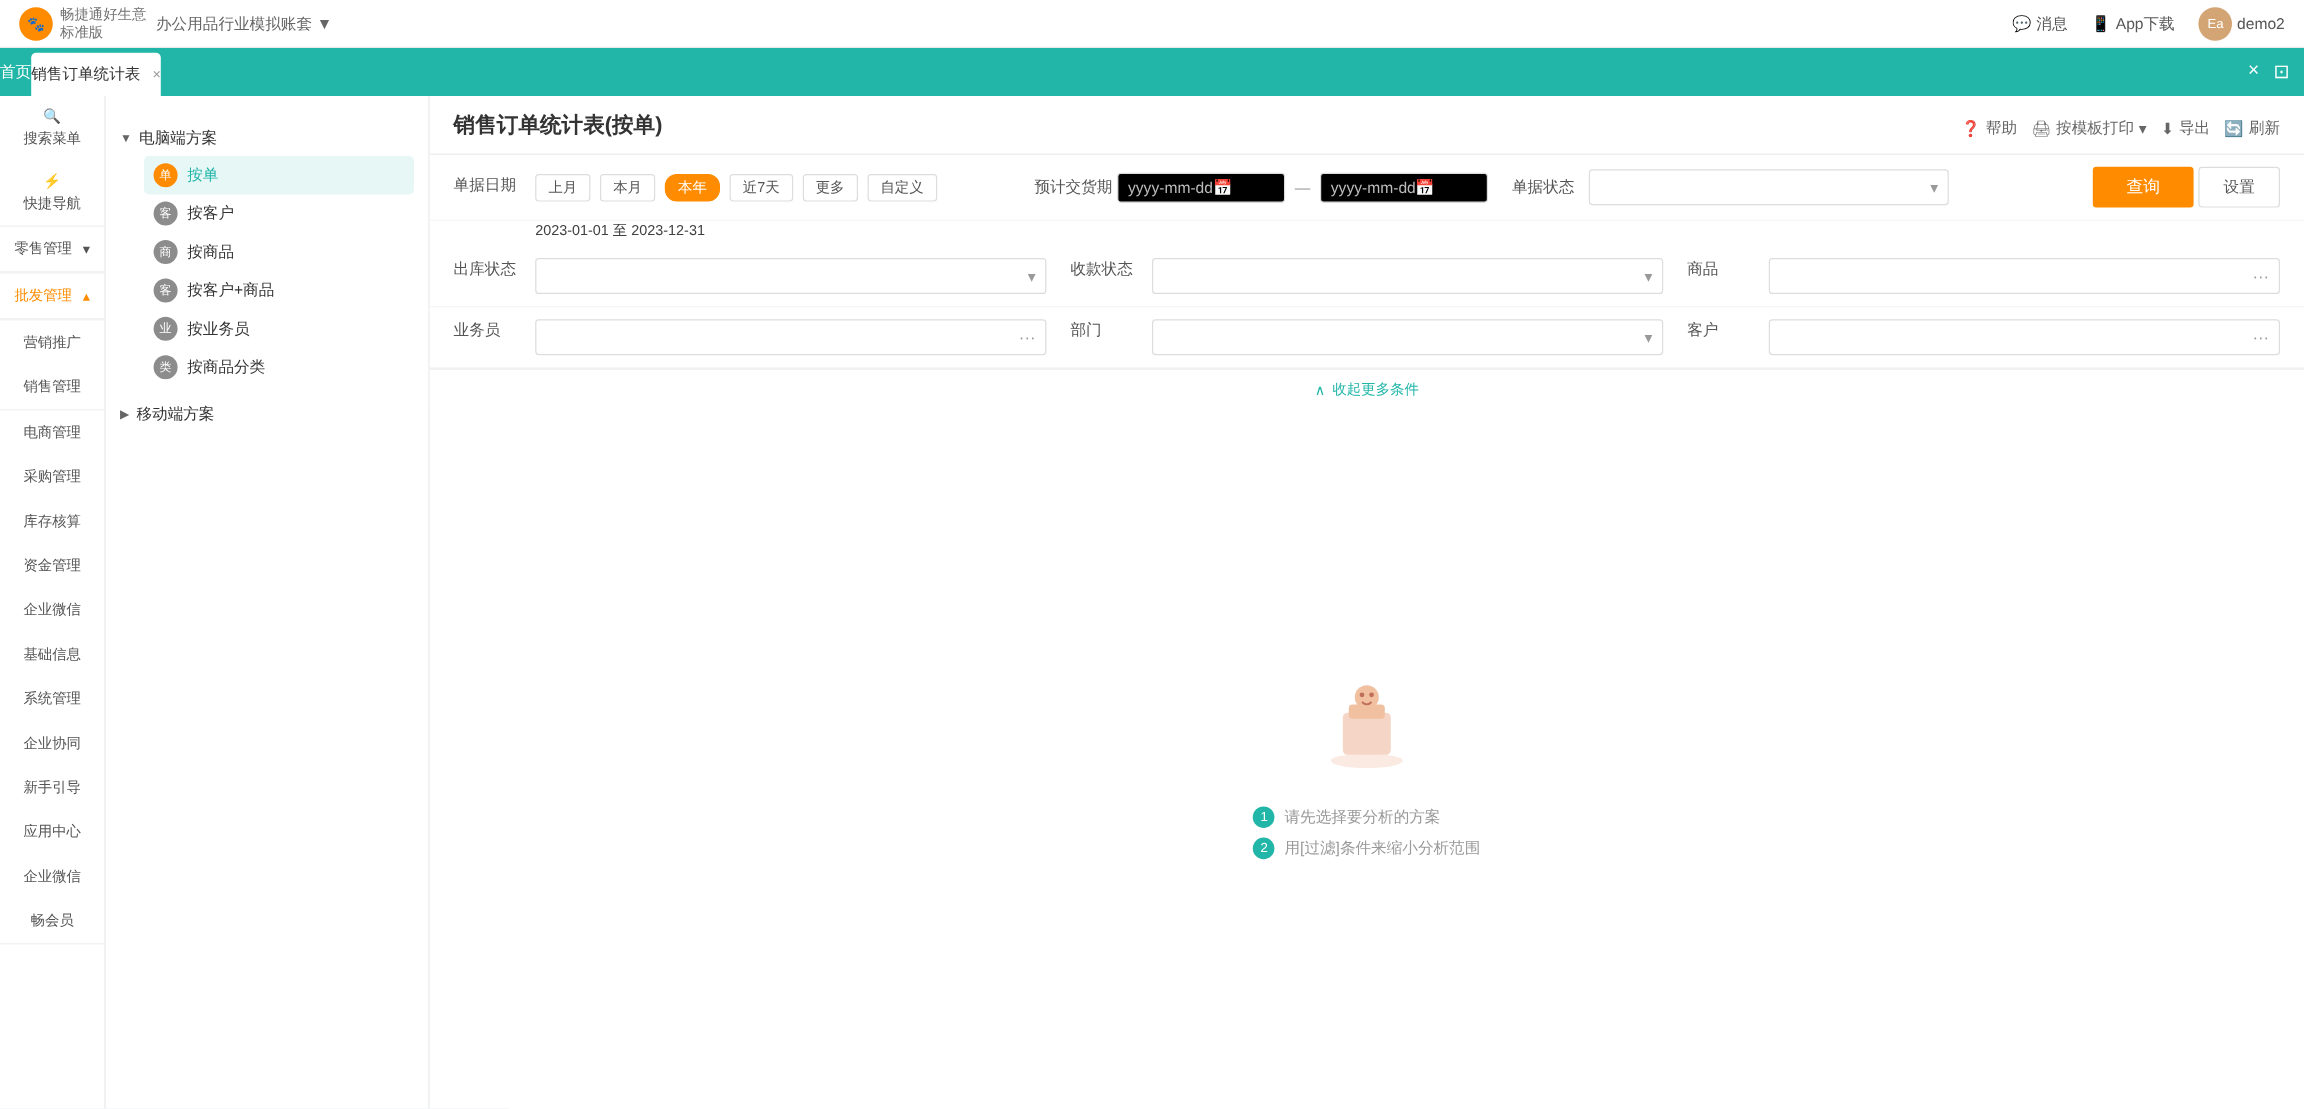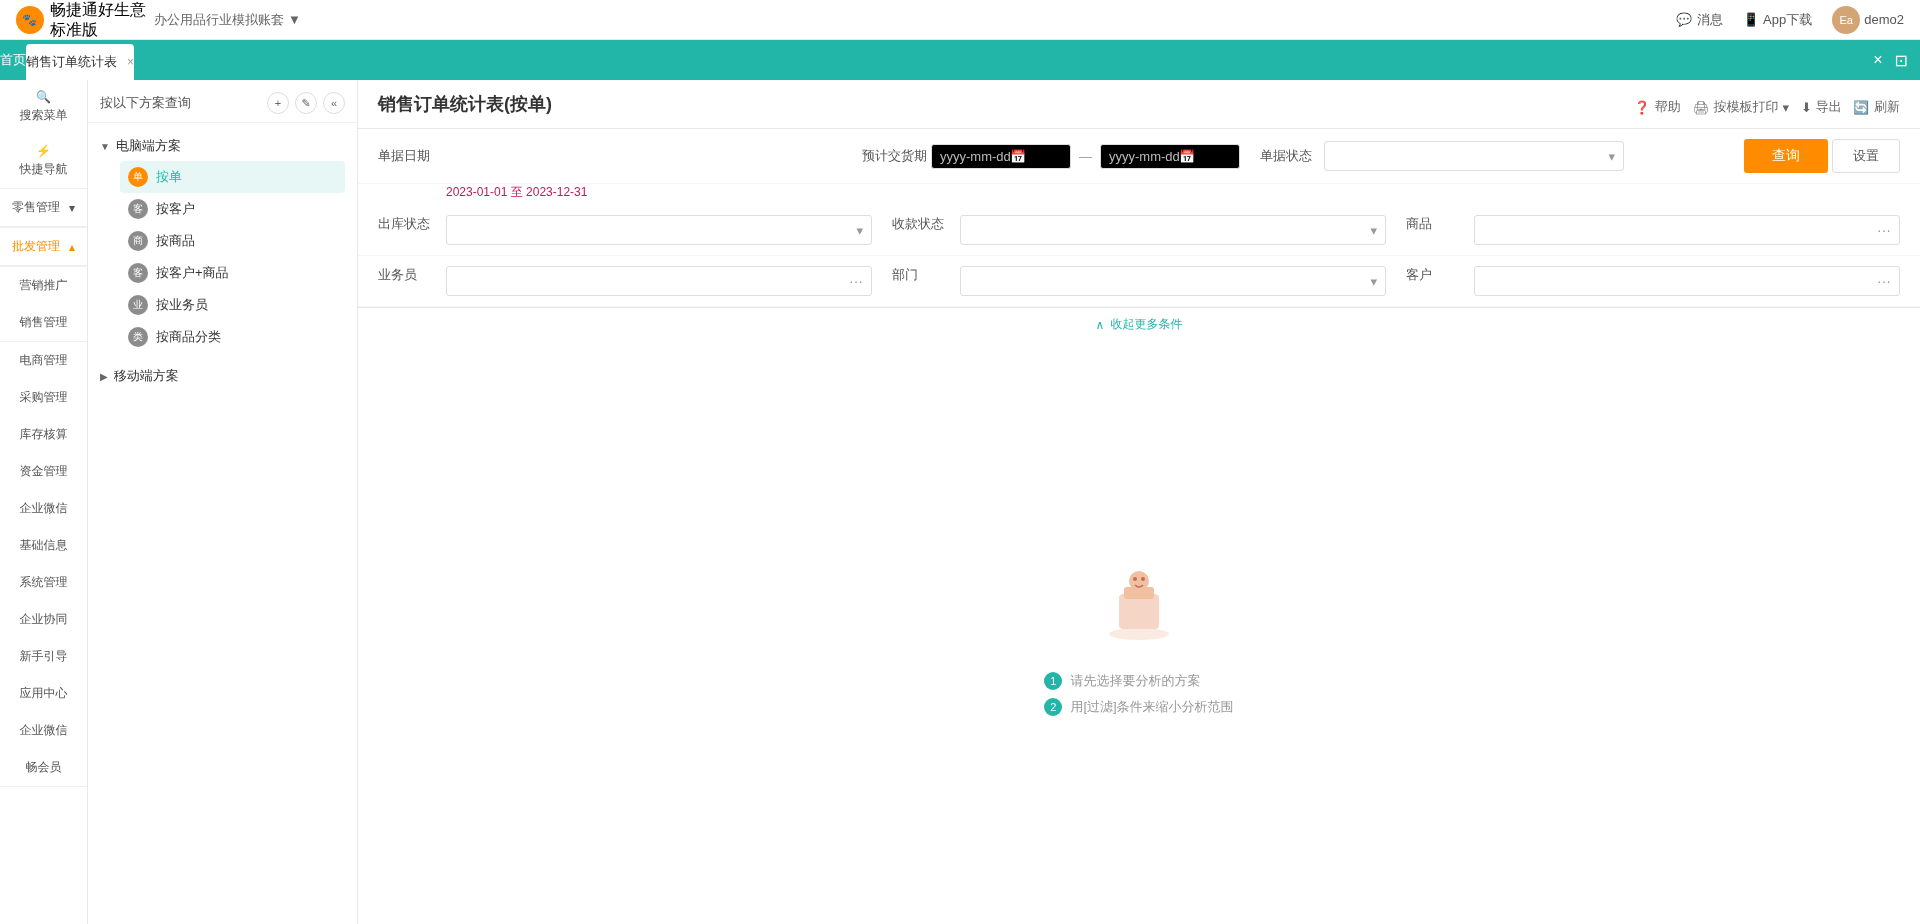--- a/index.html
+++ b/index.html
@@ -3,21 +3,21 @@
   <meta charset="utf-8">
   <style>
     * { margin: 0; padding: 0; box-sizing: border-box; }
     body { font-family: 'Microsoft YaHei', sans-serif; font-size: 13px; background: #f0f2f5; color: #333; width: 1920px; height: 924px; overflow: hidden; display: flex; flex-direction: column; }
 
     
     .top-bar { height: 40px; background: #fff; display: flex; align-items: center; padding: 0 16px; border-bottom: 1px solid #e8e8e8; justify-content: space-between; }
     .top-bar-left { display: flex; align-items: center; gap: 8px; }
     .logo-area { display: flex; align-items: center; gap: 6px; }
     .logo-icon { width: 28px; height: 28px; background: #ff8c00; border-radius: 50%; display: flex; align-items: center; justify-content: center; color: white; font-size: 12px; font-weight: bold; }
-    .logo-text { font-size: 16px; color: #000000; line-height: 1.2; }
+    .logo-text { font-size: 12px; color: #737373; line-height: 1.2; }
     .breadcrumb-area { display: flex; align-items: center; gap: 4px; color: #666; font-size: 13px; }
     .top-bar-right { display: flex; align-items: center; gap: 20px; }
     .top-right-item { display: flex; align-items: center; gap: 4px; color: #555; font-size: 13px; cursor: pointer; }
     .avatar { width: 28px; height: 28px; border-radius: 50%; background: #d4a574; display: flex; align-items: center; justify-content: center; color: white; font-size: 11px; }
 
     
     .tab-bar { height: 40px; background: #21b6a8; display: flex; align-items: center; padding: 0 0; position: relative; }
     .tab-item { height: 40px; display: flex; align-items: center; padding: 0 0; cursor: pointer; color: rgba(255,255,255,0.85); font-size: 13px; gap: 6px; }
     .tab-item.home { color: white; }
     .tab-item.active { background: white; color: #333; border-radius: 4px 4px 0 0; margin-top: 4px; height: 36px; }
@@ -205,28 +205,20 @@
       </div>
       <div class="sidebar-item">
         <span>畅会员</span>
       </div>
     </div>
   </div>
 
   <div class="content-area">
 
     <div class="left-panel">
-      <div class="left-panel-header">
-        <span class="left-panel-title">按以下方案查询</span>
-        <div class="left-panel-icons">
-          <div class="icon-btn">+</div>
-          <div class="icon-btn">✎</div>
-          <div class="icon-btn">«</div>
-        </div>
-      </div>
       <div class="tree-section">
         <div class="tree-root">
           <span class="tree-arrow">▼</span>
           <span class="tree-label">电脑端方案</span>
         </div>
         <div class="tree-children">
           <div class="tree-child active">
             <div class="tree-child-icon orange">单</div>
             <span class="tree-child-label">按单</span>
           </div>
@@ -281,20 +273,28 @@
             <span>刷新</span>
           </div>
         </div>
       </div>
 
       <div class="filter-section">
 
         <div class="filter-grid-row">
           <div class="filter-grid-cell">
             <span class="filter-label">单据日期</span>
+            <div class="date-filter-group">
+              <button class="date-btn">上月</button>
+              <button class="date-btn">本月</button>
+              <button class="date-btn active">本年</button>
+              <button class="date-btn">近7天</button>
+              <button class="date-btn">更多</button>
+              <button class="date-btn">自定义</button>
+            </div>
           </div>
           <div style="display:flex; align-items:center; gap:4px;">
             <span class="filter-label">预计交货期</span>
             <div class="filter-input" style="min-width:140px; color:#bbb;">
               <span>yyyy-mm-dd</span>
               <span style="color:#ff8c00;">📅</span>
             </div>
             <span class="filter-dash">—</span>
             <div class="filter-input" style="min-width:140px; color:#bbb;">
               <span>yyyy-mm-dd</span>
@@ -309,21 +309,21 @@
             </div>
           </div>
           <div style="display:flex; flex-direction:row; gap:4px;">
             <button class="query-btn">查询</button>
             <button class="settings-btn">设置</button>
           </div>
         </div>
 
         <div style="padding: 0 20px 4px; display:flex; align-items:center; gap:8px;">
           <span style="min-width:60px;"></span>
-          <span style="font-size:12px; color:#be185d;">2023-01-01 至 2023-12-31</span>
+          <span style="font-size:12px; color:#404040;">2023-01-01 至 2023-12-31</span>
         </div>
 
         <div class="filter-grid-row">
           <div class="filter-grid-cell">
             <span class="filter-label">出库状态</span>
             <div class="select-box" style="flex:1;">
               <span></span>
               <span style="color:#999;">▾</span>
             </div>
           </div>

